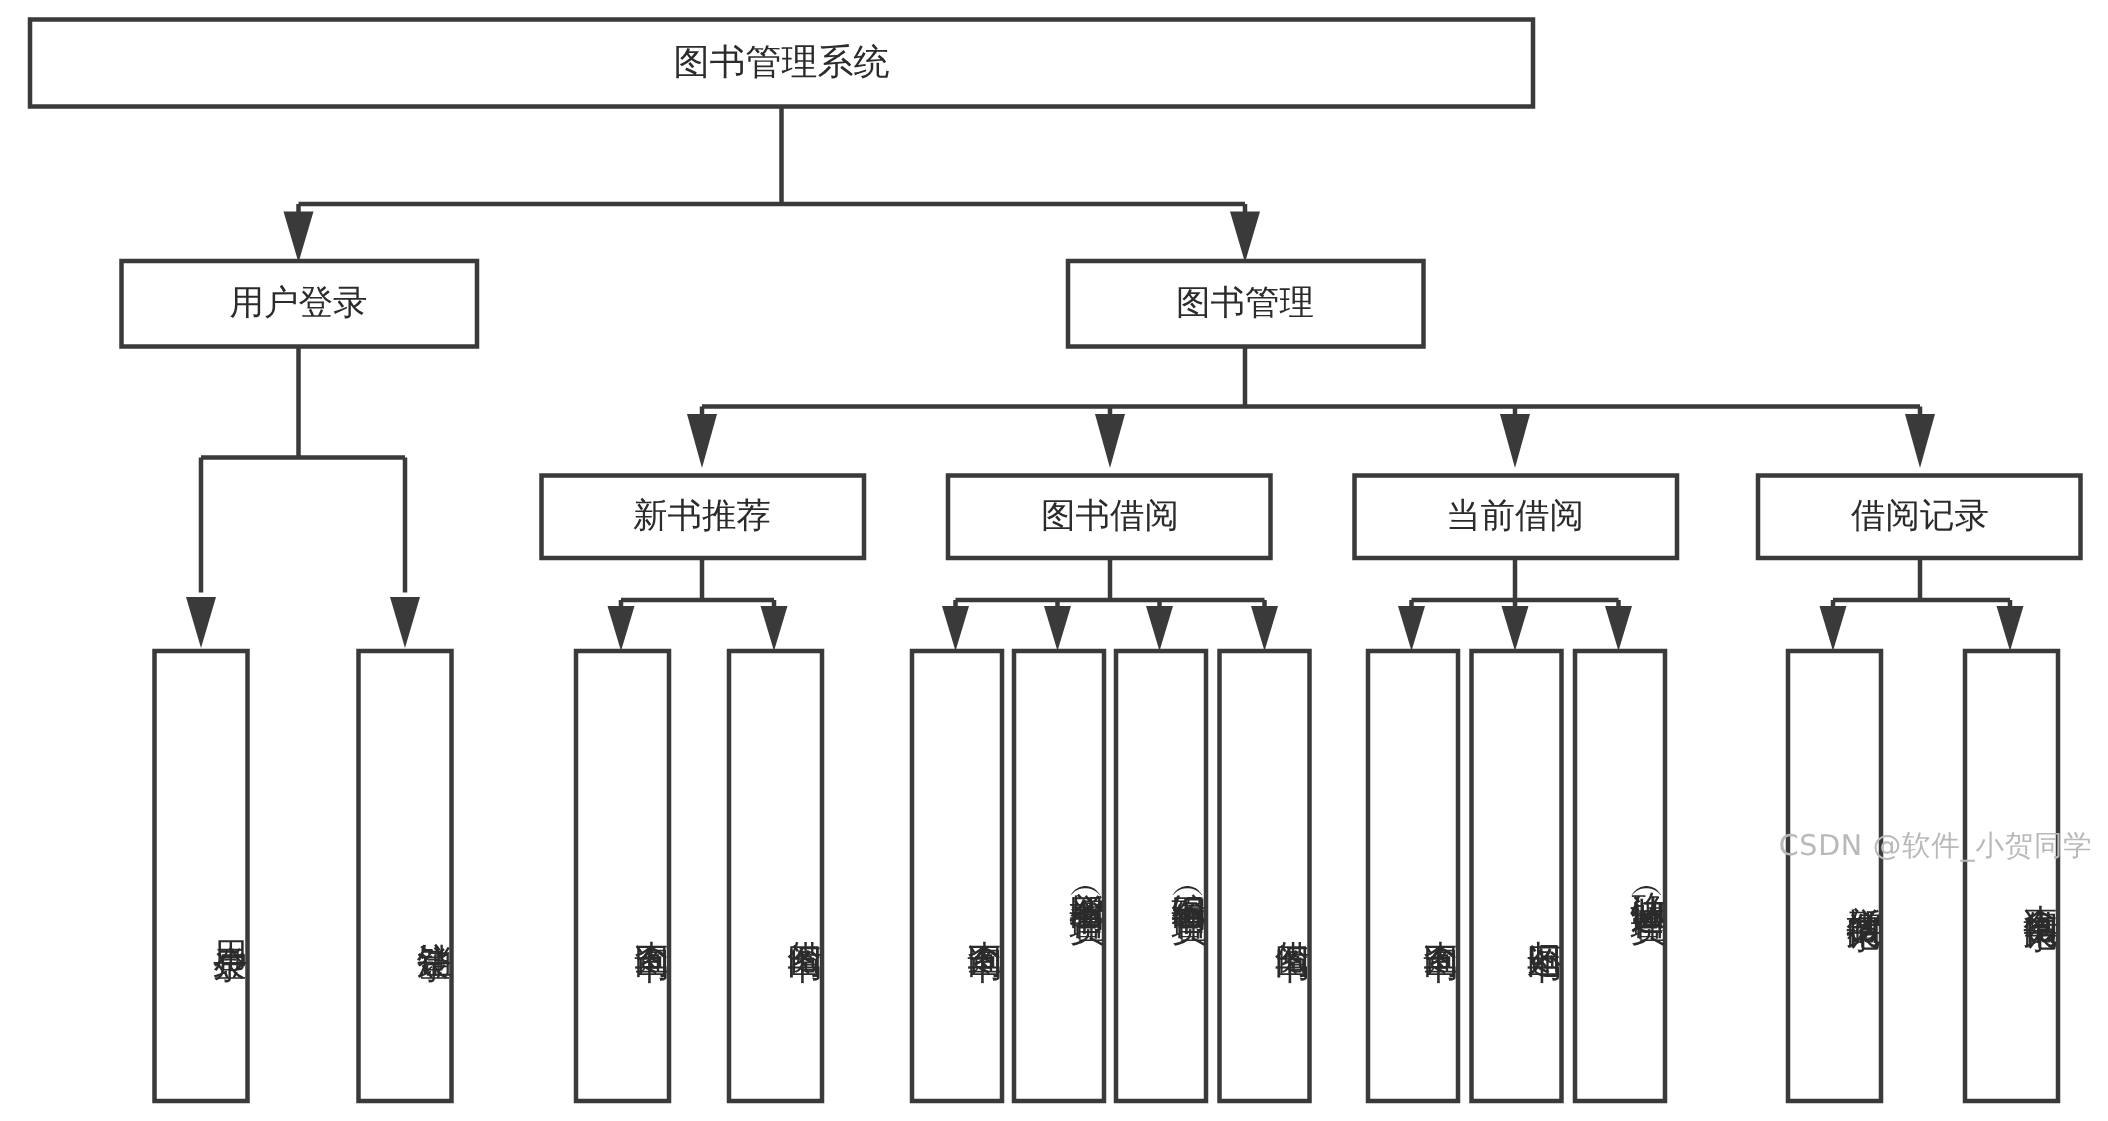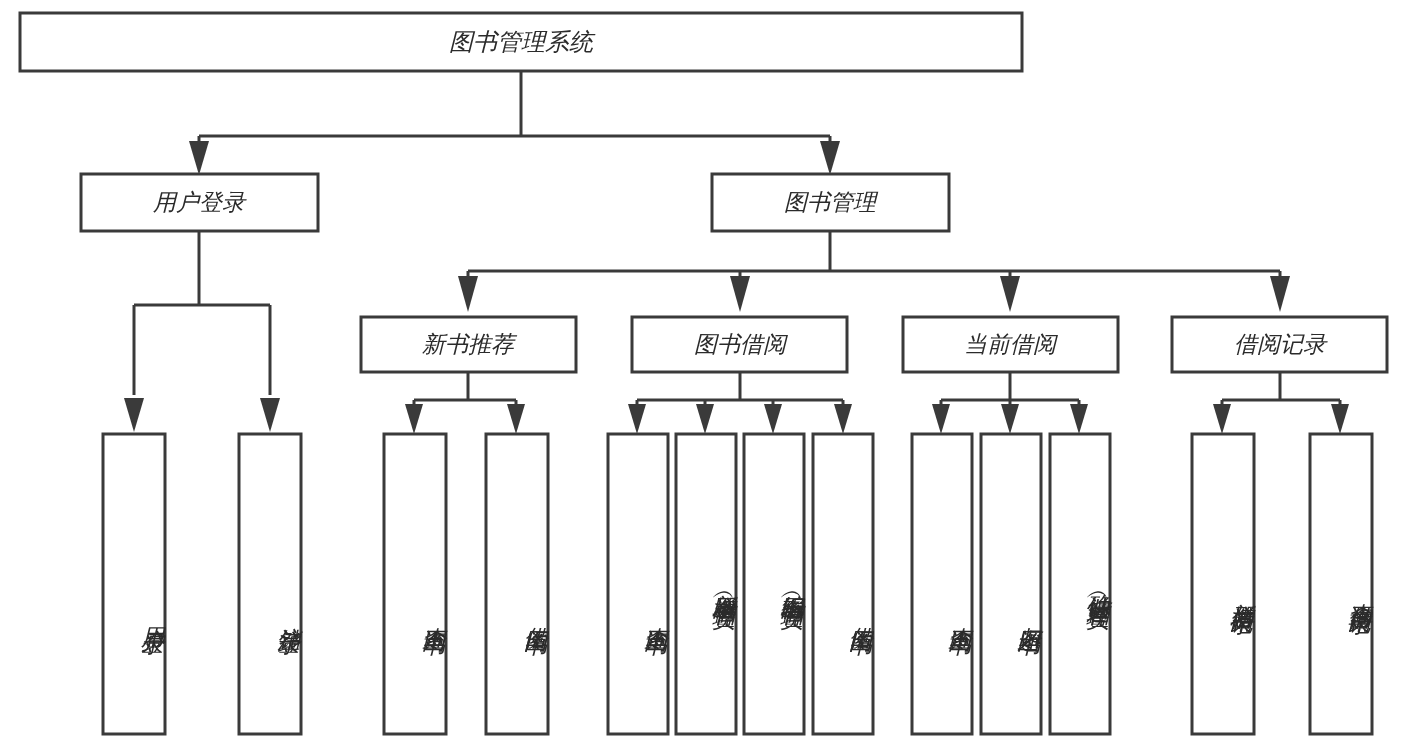--- a/index.html
+++ b/index.html
@@ -14,21 +14,20 @@
     position: relative;
     overflow: hidden;
     font-family: "DejaVu Sans", "Liberation Sans", sans-serif;
   }
   #diagram-root {
     position: absolute;
     left: 0;
     top: 0;
     width: 1405px;
     height: 583px;
-    font-style: italic;
   }
   svg.flow {
     display: block;
     width: 1405px;
     height: 747px;
     background: #ffffff;
   }
   .node-box {
     fill: #ffffff;
     stroke: #3a3a3a;
@@ -220,13 +219,14 @@
   <div class="vlabel" style="left:744px; top:440px; width:60px; height:290px;">编辑图书（管理员）</div>
   <div class="vlabel" style="left:813px; top:497px; width:60px; height:232px;">借阅图书</div>
 
   <div class="vlabel" style="left:912px; top:497px; width:60px; height:232px;">查询图书</div>
   <div class="vlabel" style="left:981px; top:497px; width:60px; height:232px;">归还图书</div>
   <div class="vlabel" style="left:1050px; top:440px; width:60px; height:290px;">确认归还（管理员）</div>
 
   <div class="vlabel" style="left:1192px; top:458px; width:62px; height:265px;">新增借阅记录</div>
   <div class="vlabel" style="left:1310px; top:458px; width:62px; height:265px;">查询借阅记录</div>
 
+  <div class="watermark">CSDN @软件_小贺同学</div>
 </div>
 
 </body></html>

